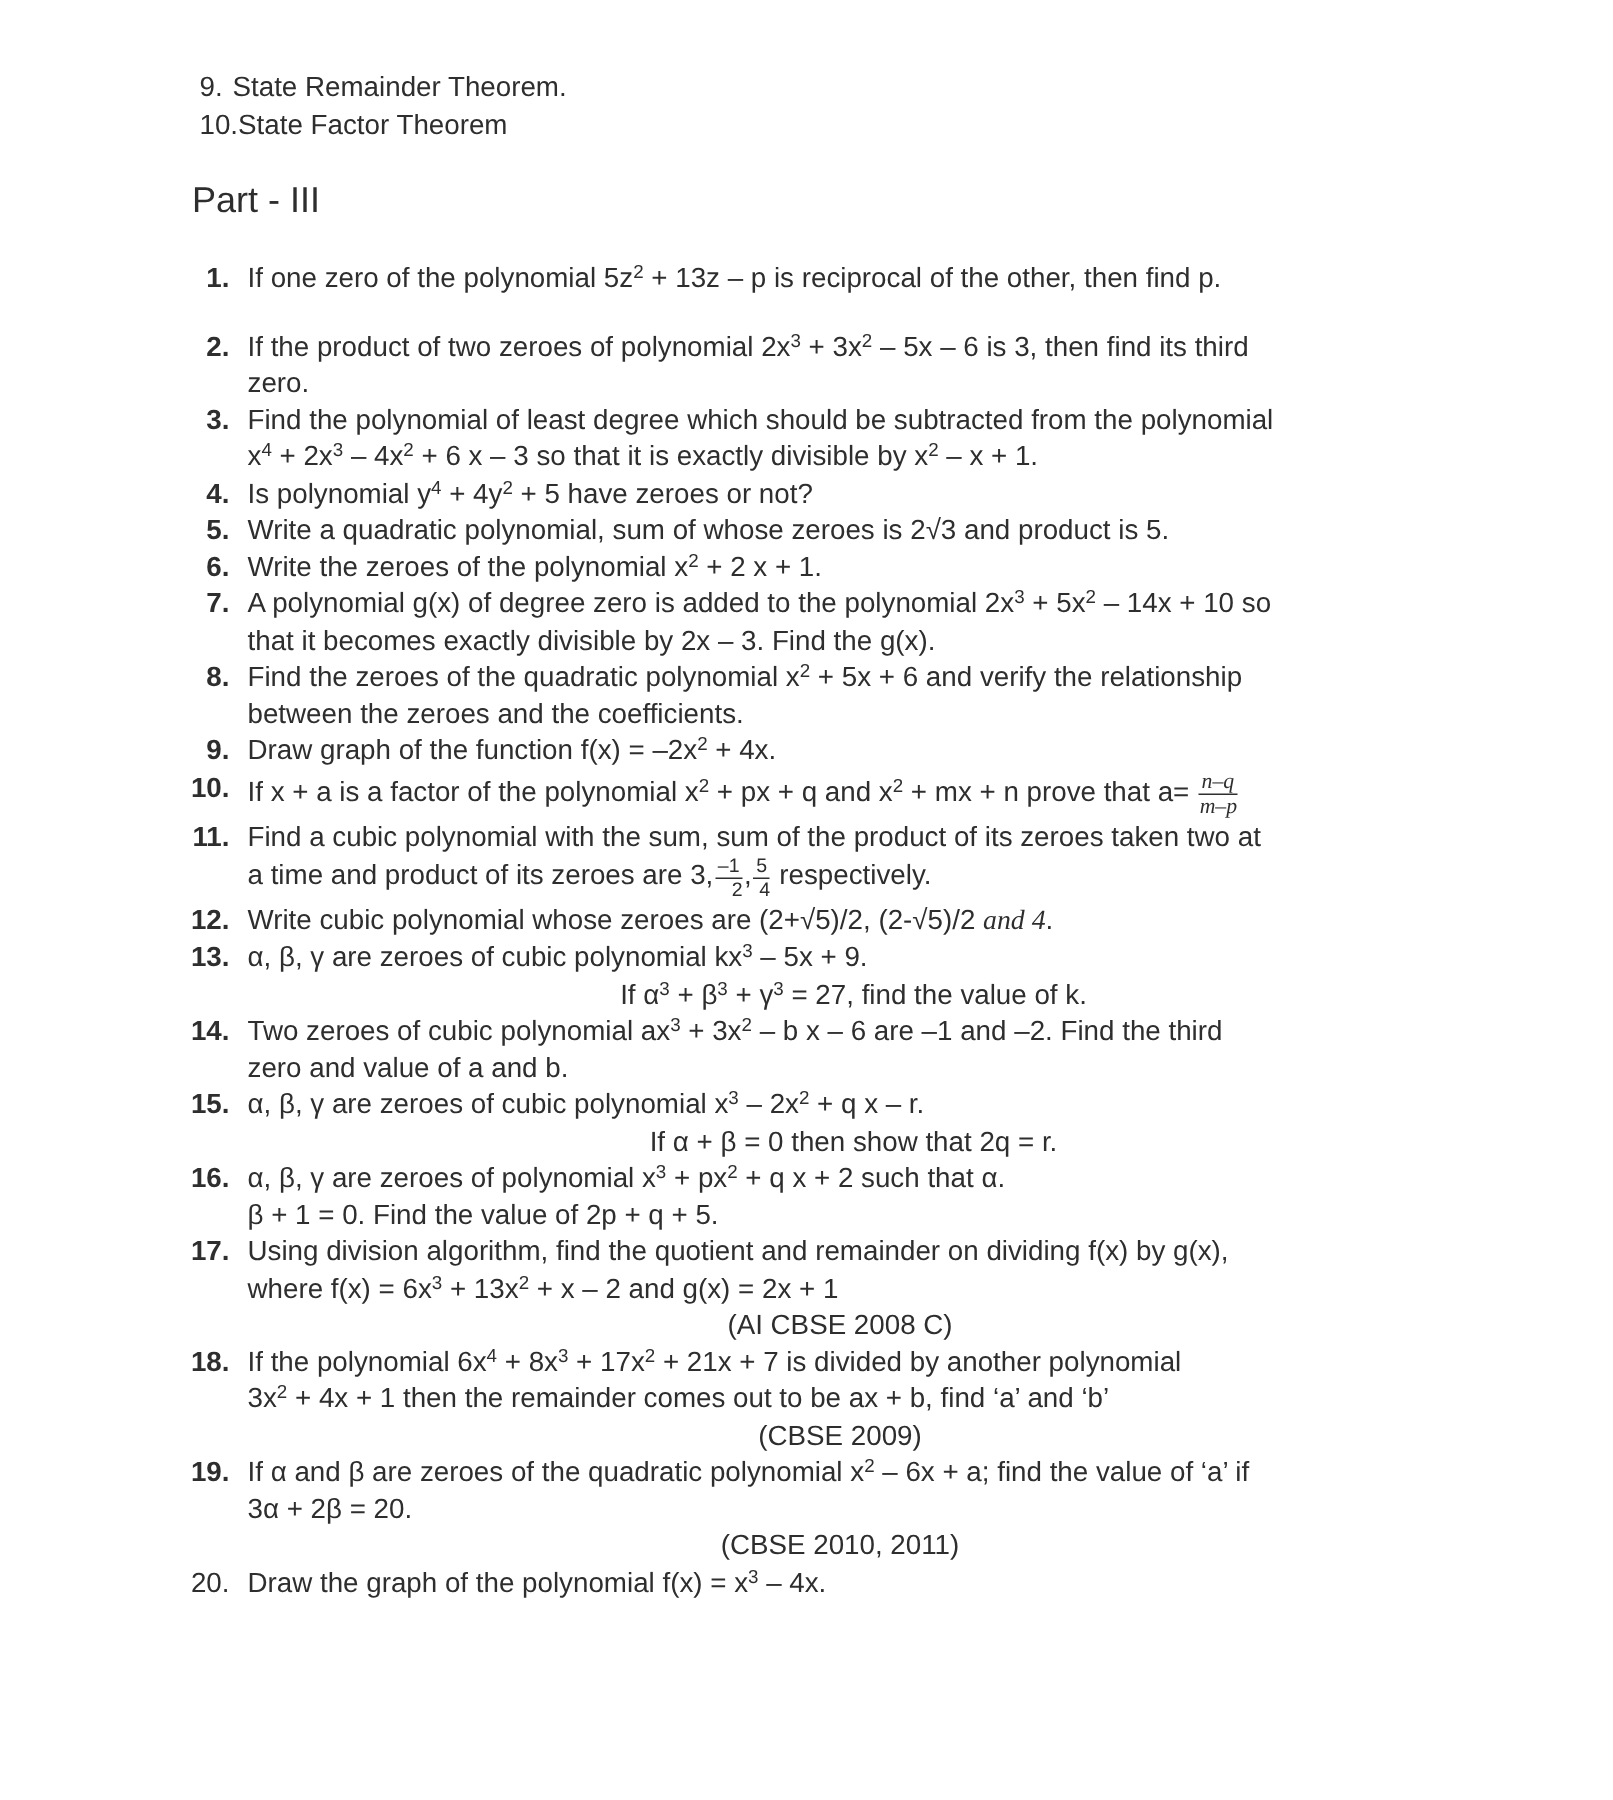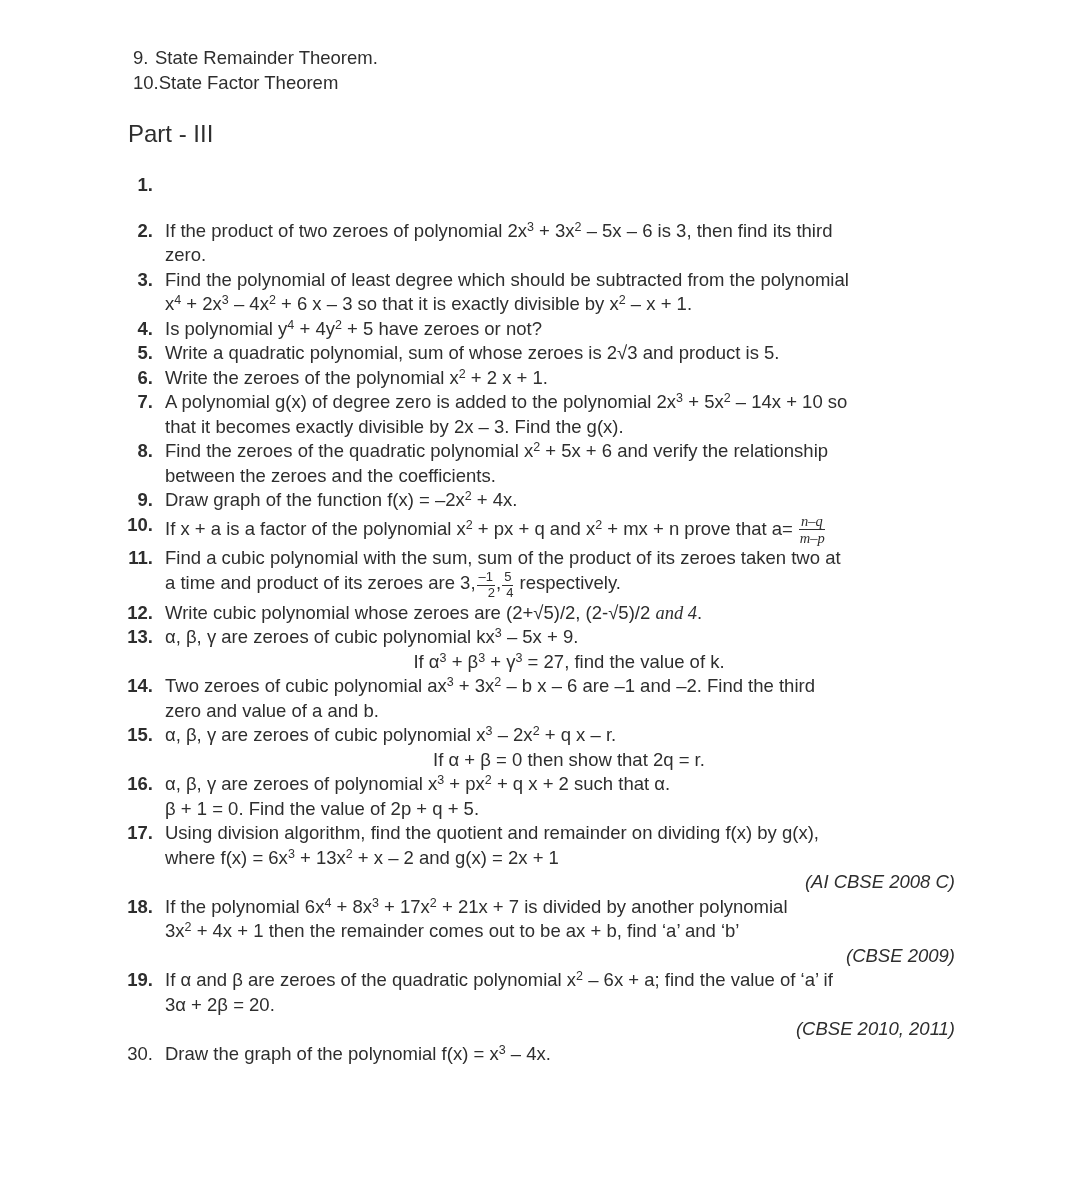--- a/index.html
+++ b/index.html
@@ -57,21 +57,21 @@
   .qnum.regular { font-weight: normal; }
   .qbody {
     margin-left: 12px;
     width: 790px;
   }
   .line {
     line-height: 24.5px;
     white-space: nowrap;
   }
   .line.indent { padding-left: 18px; text-align: center; }
-  .line.cite { text-align: right; font-style: italic; }
+  .line.cite { text-align: center; }
   
   sup {
     font-size: 12.5px;
     line-height: 0;
     vertical-align: 6px;
   }
   .fr {
     display: inline-block;
     text-align: right;
     vertical-align: -0.55em;
@@ -105,20 +105,23 @@
       </li>
       <li>
         <span class="num">10.</span>
         <span>State Factor Theorem</span>
       </li>
     </ol>
   <h2 class="heading">Part - III</h2>
   <div class="qlist">
       <div class="q gap">
         <div class="qnum">1.</div>
+        <div class="qbody">
+          <div class="line">If one zero of the polynomial 5z<sup>2</sup> + 13z – p is reciprocal of the other, then find p.</div>
+        </div>
       </div>
       <div class="q">
         <div class="qnum">2.</div>
         <div class="qbody">
           <div class="line">If the product of two zeroes of polynomial 2x<sup>3</sup> + 3x<sup>2</sup> – 5x – 6 is 3, then find its third</div>
           <div class="line">zero.</div>
         </div>
       </div>
       <div class="q">
         <div class="qnum">3.</div>
@@ -230,19 +233,19 @@
       </div>
       <div class="q">
         <div class="qnum">19.</div>
         <div class="qbody">
           <div class="line">If α and β are zeroes of the quadratic polynomial x<sup>2</sup> – 6x + a; find the value of ‘a’ if</div>
           <div class="line">3α + 2β = 20.</div>
           <div class="line cite">(CBSE 2010, 2011)</div>
         </div>
       </div>
       <div class="q">
-        <div class="qnum regular">30.</div>
+        <div class="qnum regular">20.</div>
         <div class="qbody">
           <div class="line">Draw the graph of the polynomial f(x) = x<sup>3</sup> – 4x.</div>
         </div>
       </div>
     </div>
 </div>
 
 </body></html>

